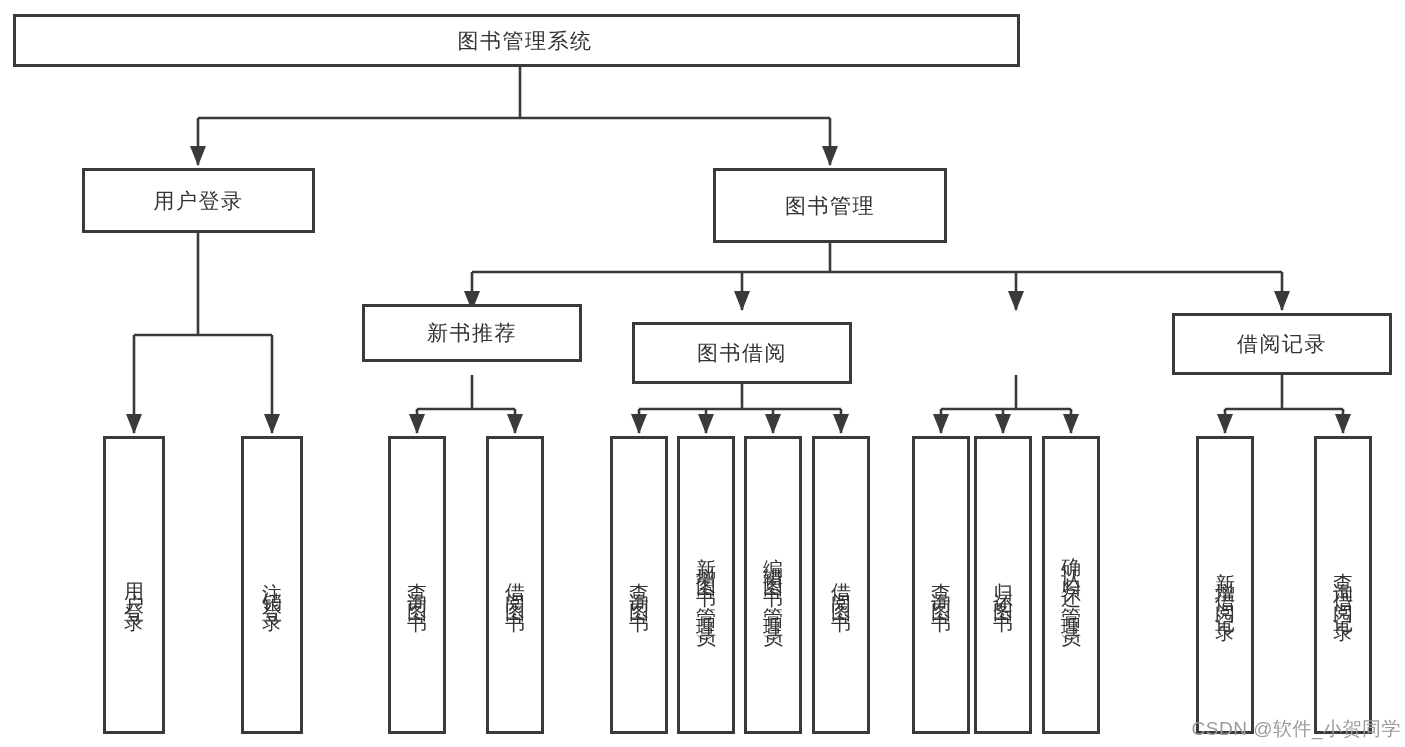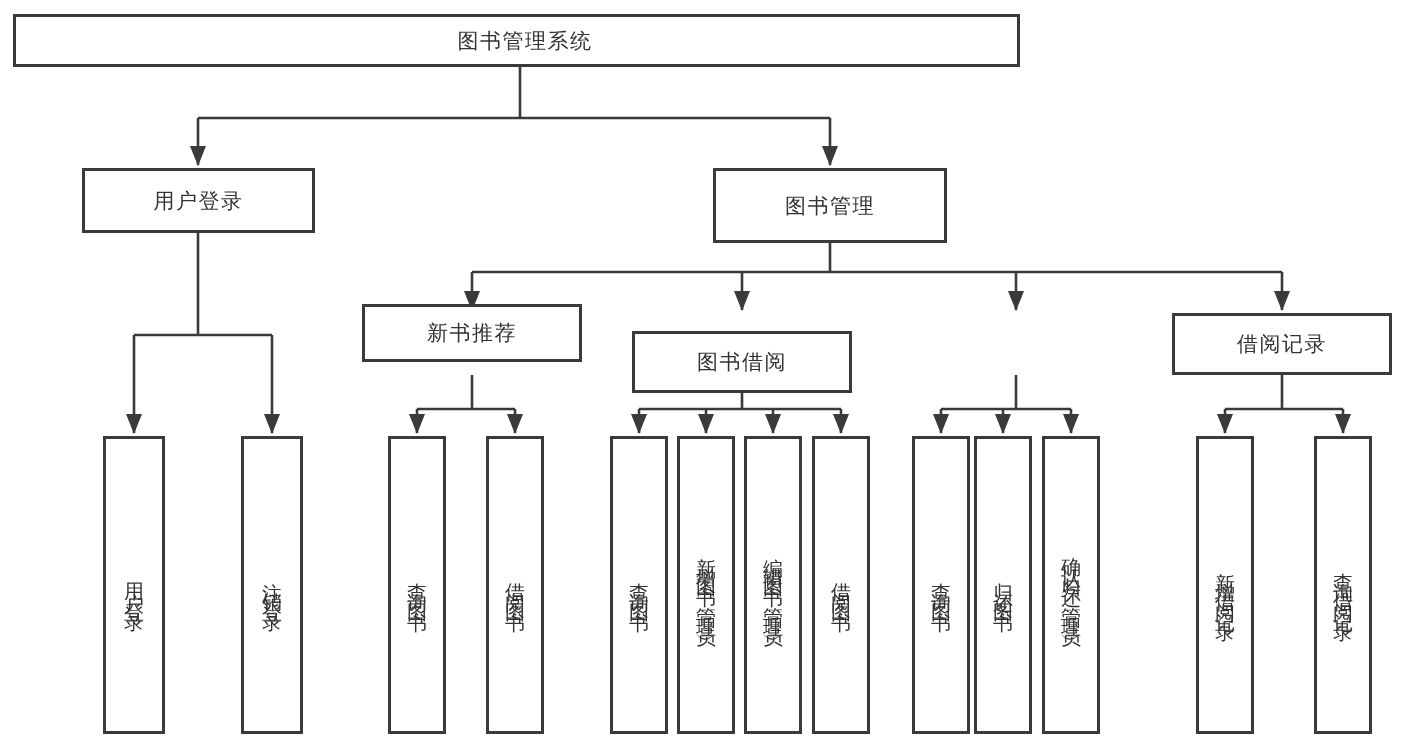--- a/index.html
+++ b/index.html
@@ -87,35 +87,36 @@
       <line x1="1343" y1="409" x2="1343" y2="433"></line>
     </g>
   </svg>
 
   <div class="node hbox root-box" style="left:13px;top:14px;width:1007px;height:53px;">图书管理系统</div>
 
   <div class="node hbox" style="left:82px;top:168px;width:233px;height:65px;">用户登录</div>
   <div class="node hbox" style="left:713px;top:168px;width:234px;height:75px;">图书管理</div>
 
   <div class="node hbox" style="left:362px;top:304px;width:220px;height:58px;">新书推荐</div>
-  <div class="node hbox" style="left:632px;top:331px;width:220px;height:62px;">图书借阅</div>
+  <div class="node hbox" style="left:632px;top:322px;width:220px;height:62px;">图书借阅</div>
   <div class="node hbox" style="left:1172px;top:313px;width:220px;height:62px;">借阅记录</div>
 
   <div class="node vbox" style="left:103px;top:436px;width:62px;height:298px;">用户登录</div>
   <div class="node vbox" style="left:241px;top:436px;width:62px;height:298px;">注销登录</div>
 
   <div class="node vbox" style="left:388px;top:436px;width:58px;height:298px;">查询图书</div>
   <div class="node vbox" style="left:486px;top:436px;width:58px;height:298px;">借阅图书</div>
 
   <div class="node vbox" style="left:610px;top:436px;width:58px;height:298px;">查询图书</div>
   <div class="node vbox" style="left:677px;top:436px;width:58px;height:298px;">新增图书（管理员）</div>
   <div class="node vbox" style="left:744px;top:436px;width:58px;height:298px;">编辑图书（管理员）</div>
   <div class="node vbox" style="left:812px;top:436px;width:58px;height:298px;">借阅图书</div>
 
   <div class="node vbox" style="left:912px;top:436px;width:58px;height:298px;">查询图书</div>
   <div class="node vbox" style="left:974px;top:436px;width:58px;height:298px;">归还图书</div>
   <div class="node vbox" style="left:1042px;top:436px;width:58px;height:298px;">确认归还（管理员）</div>
 
   <div class="node vbox" style="left:1196px;top:436px;width:58px;height:298px;">新增借阅记录</div>
   <div class="node vbox" style="left:1314px;top:436px;width:58px;height:298px;">查询借阅记录</div>
 
+  <div class="watermark">CSDN @软件_小贺同学</div>
 
 </div>
 
 </body></html>

